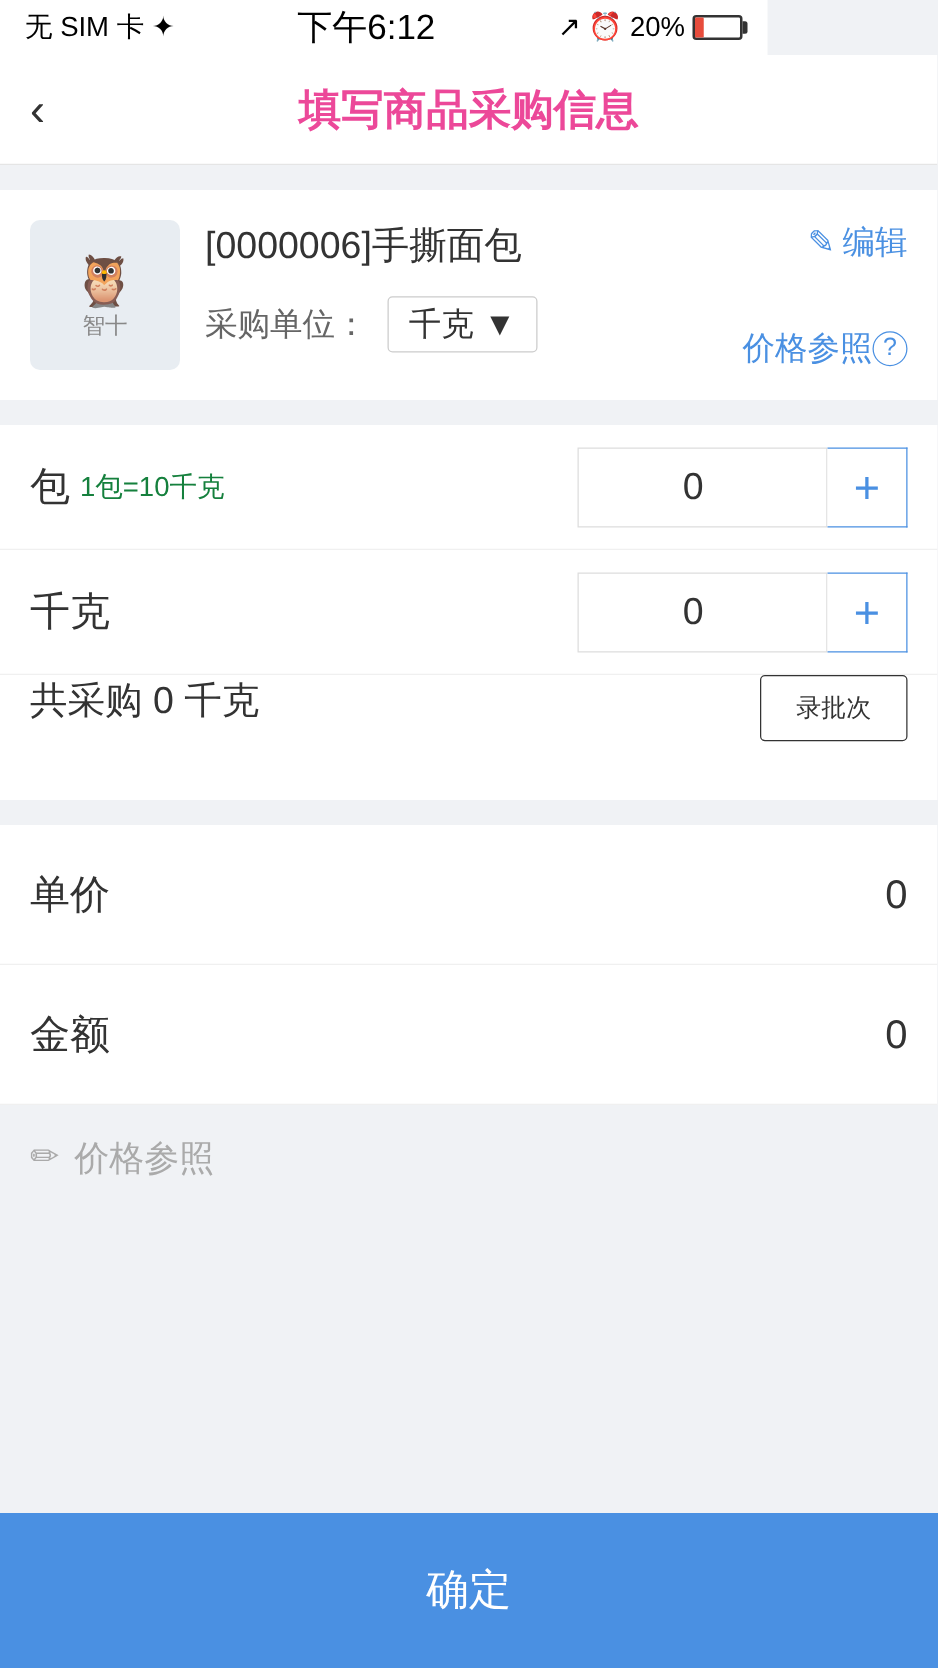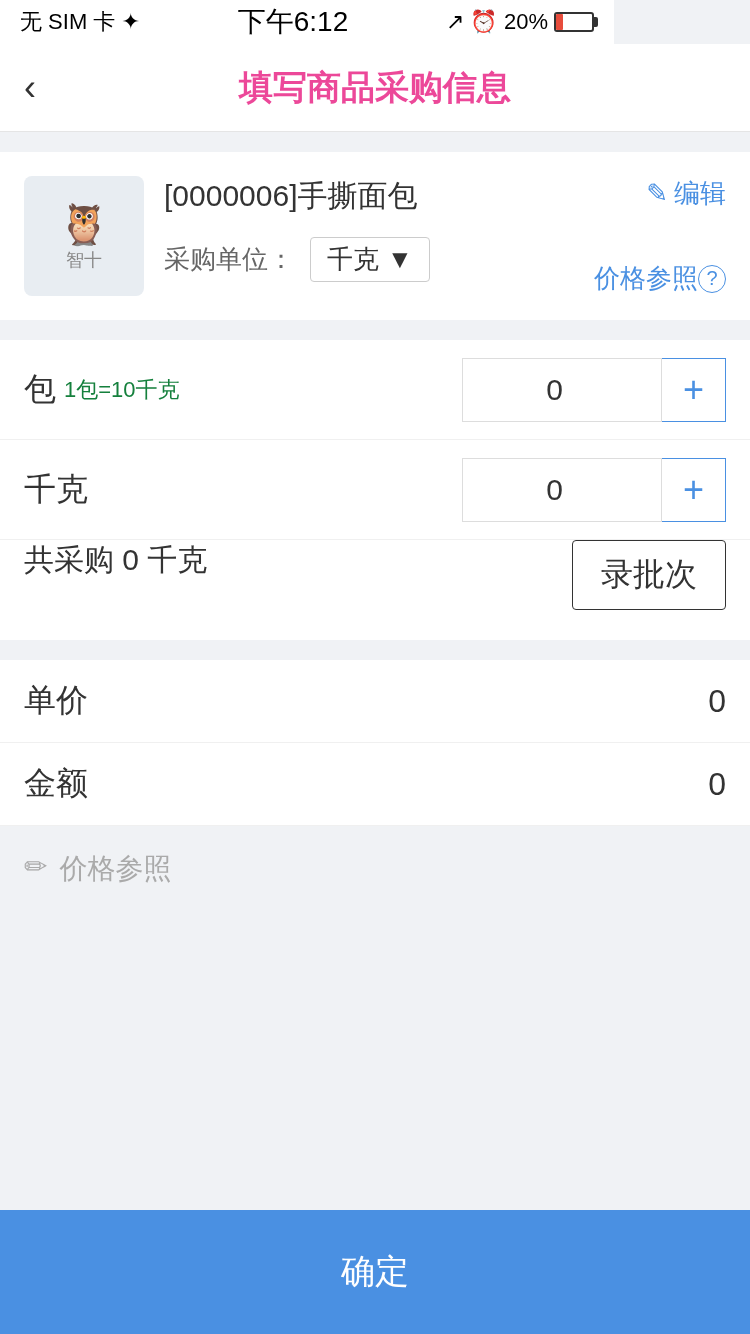--- a/index.html
+++ b/index.html
@@ -220,36 +220,36 @@
     }
     .summary-text {
       font-size: 30px;
       color: #333;
     }
     .record-btn {
       margin-left: auto;
       border: 1px solid #333;
       background: #fff;
       padding: 12px 28px;
-      font-size: 32px;
+      font-size: 20px;
       color: #333;
       border-radius: 4px;
       cursor: pointer;
     }
 
     
     .info-section {
       background: #fff;
       margin-top: 0;
     }
     .info-row {
       display: flex;
       align-items: center;
       padding: 0 24px;
-      height: 83px;
+      height: 112px;
       border-bottom: 1px solid #f0f0f0;
     }
     .info-label {
       font-size: 32px;
       color: #333;
     }
     .info-value {
       margin-left: auto;
       font-size: 32px;
       color: #333;

